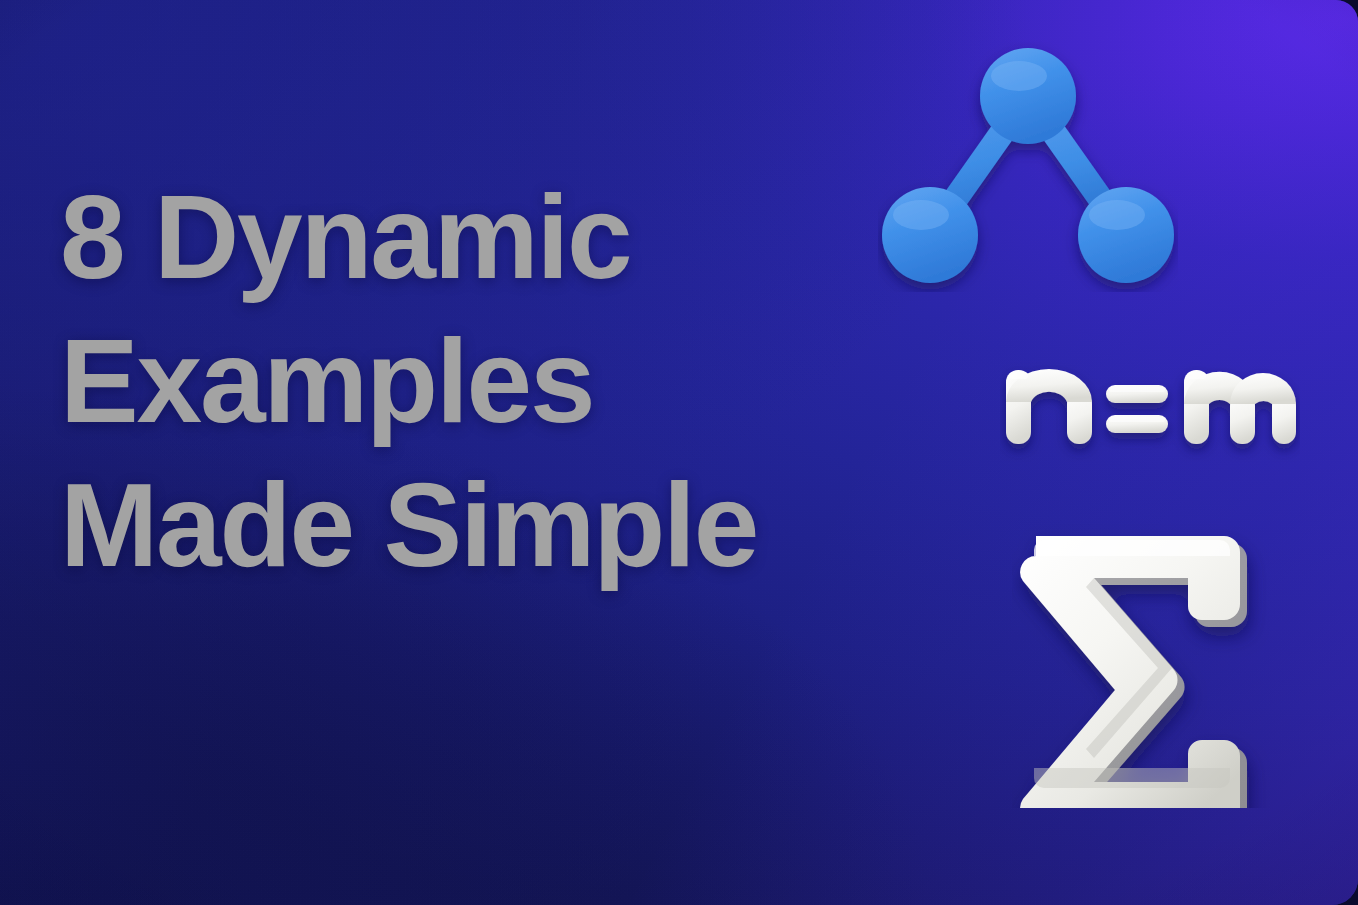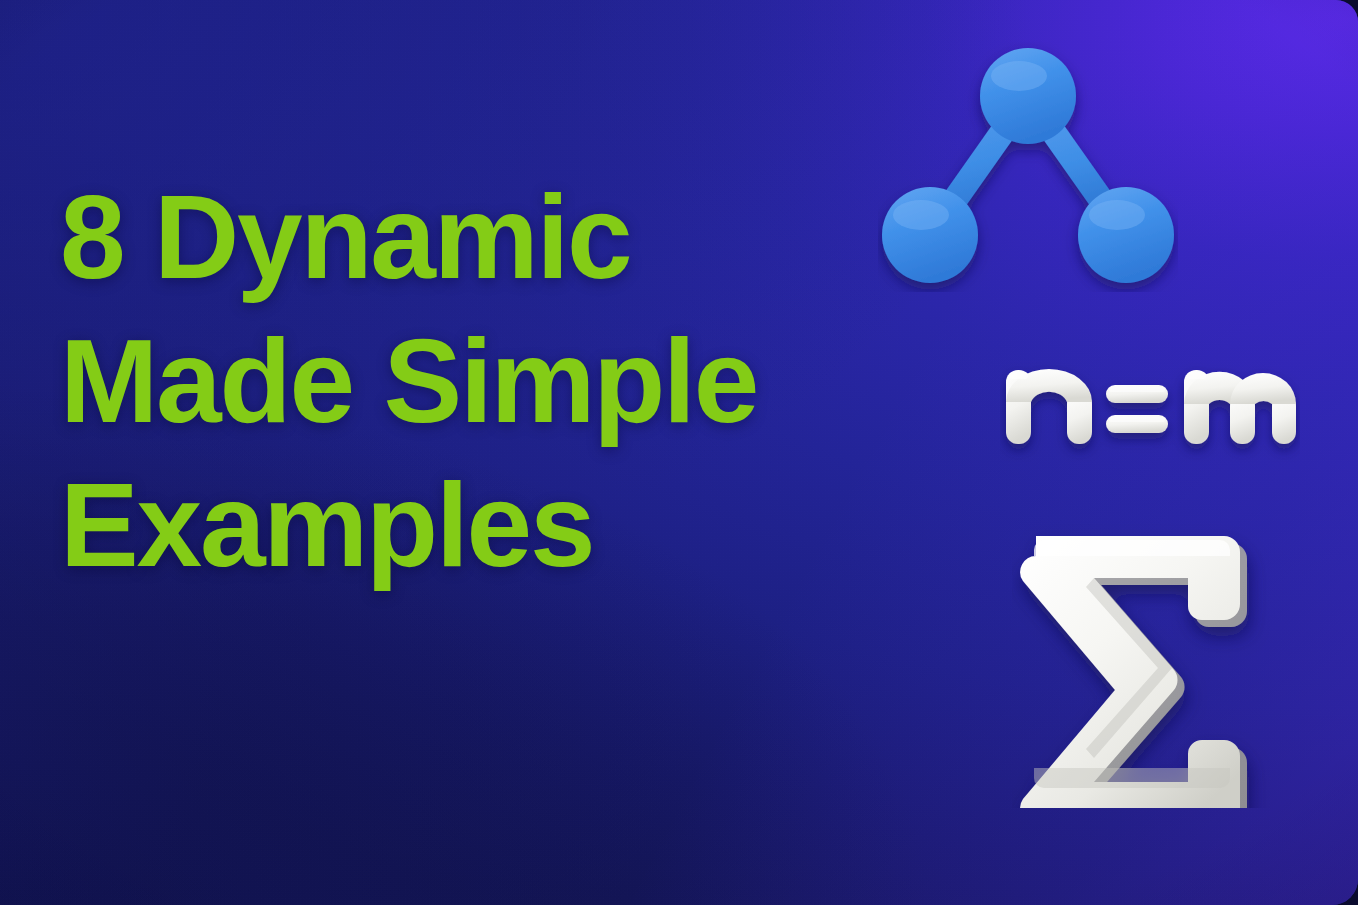--- a/index.html
+++ b/index.html
@@ -81,21 +81,21 @@
   
   .headline {
     position: absolute;
     left: 60px;
     top: 144px;
     width: 900px;
     z-index: 6;
   }
   .headline .line {
     display: block;
-    color: #84cc16;
+    color: #a3a3a3;
     font-size: 118px;
     line-height: 144px;
     font-weight: 700;
     letter-spacing: -2.2px;
     white-space: nowrap;
     text-shadow: 0 3px 14px rgba(5,5,45,0.40);
   }
 
   
   .graph-icon {
@@ -137,22 +137,22 @@
 
   <div class="bg-base"></div>
   <div class="bg-tintA"></div>
   <div class="bg-tintB"></div>
   <div class="bg-tintC"></div>
   <div class="bg-vig"></div>
   <div class="bg-grain"></div>
 
   <h1 class="headline">
     <span class="line">8 Dynamic</span>
+    <span class="line">Examples</span>
     <span class="line">Made Simple</span>
-    <span class="line">Examples</span>
   </h1>
 
   <div class="graph-icon">
     <svg viewBox="0 0 300 250" xmlns="http://www.w3.org/2000/svg" aria-hidden="true">
       <defs>
         <linearGradient id="nodeG" x1="0" y1="0" x2="0.35" y2="1">
           <stop offset="0%" stop-color="#64a7f2"></stop>
           <stop offset="45%" stop-color="#4191ea"></stop>
           <stop offset="100%" stop-color="#2f7ad8"></stop>
         </linearGradient>

